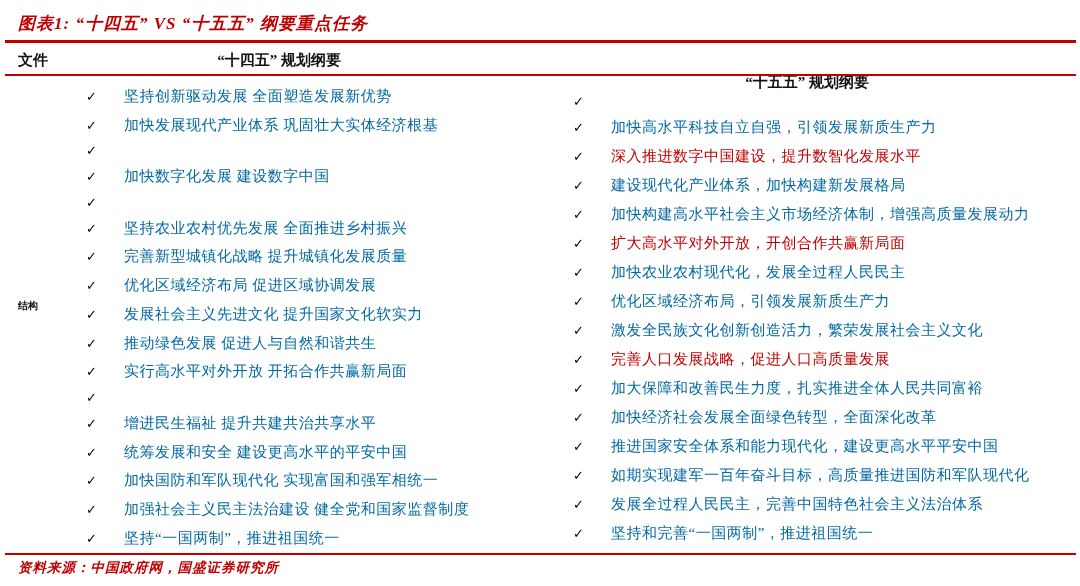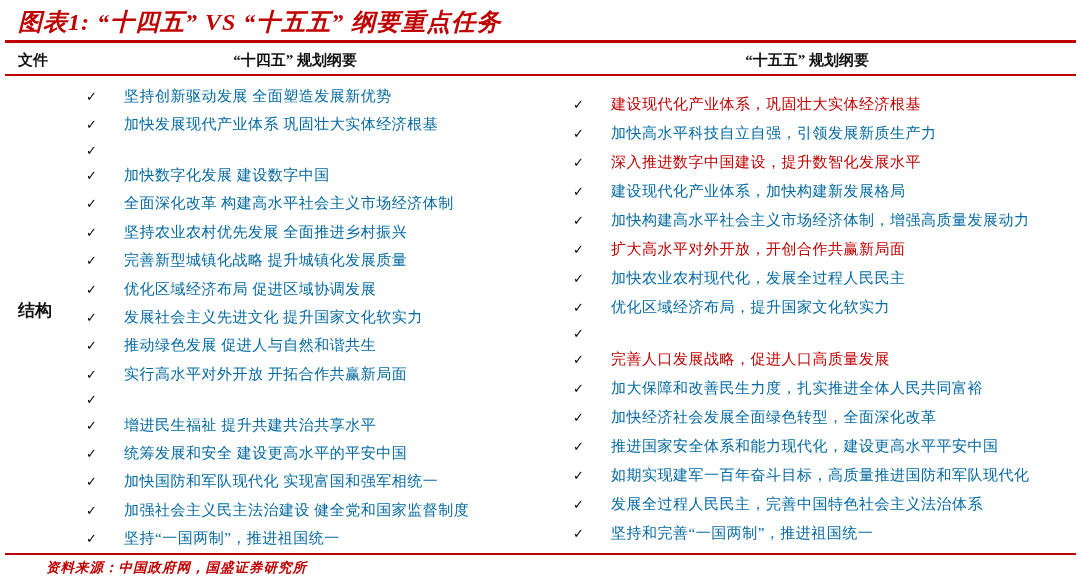--- a/index.html
+++ b/index.html
@@ -4,61 +4,61 @@
 <style>
   html,body{margin:0;padding:0;background:#ffffff;}
   #page{
     position:relative;
     width:1080px;height:586px;
     background:#ffffff;
     font-family:"Liberation Serif","DejaVu Serif",serif;
     overflow:hidden;
   }
   .title{
-    position:absolute;left:18px;top:6px;
-    font-size:24px;font-weight:bold;font-style:italic;
+    position:absolute;left:18px;top:12px;
+    font-size:17px;font-weight:bold;font-style:italic;
     color:#C00000;letter-spacing:1px;white-space:nowrap;
   }
   .hr{
     position:absolute;left:5px;right:4px;height:3px;background:#C00000;
   }
   .hr.hr-title{top:40px;}
   .hr.hr-header{top:74px;height:2px;}
   .hr.hr-bottom{top:553px;height:2px;}
   .col-header{
     position:absolute;top:51px;
     font-size:15px;font-weight:bold;color:#111111;white-space:nowrap;
   }
   .file-label{left:18px;}
-  .h-left{left:80px;width:430px;text-align:center;}
-  .h-right{left:567px;width:480px;text-align:center;}
+  .h-left{left:64px;width:430px;text-align:center;}
+  .h-right{left:567px;width:480px;text-align:center;margin-top:22px;}
   .struct-label{
     position:absolute;left:18px;top:299px;
-    font-size:17px;font-weight:bold;color:#111111;
+    font-size:10px;font-weight:bold;color:#111111;
   }
   .col{
     position:absolute;display:flex;flex-direction:column;
     justify-content:space-around;
   }
   .col-left{left:80px;top:82px;height:471px;width:470px;}
   .col-right{left:567px;top:90px;height:458px;width:508px;}
   .row{display:flex;align-items:center;}
   .check{
     flex:0 0 44px;padding-left:6px;box-sizing:border-box;
     font-family:"DejaVu Sans",sans-serif;
     font-size:13px;font-weight:bold;color:#000000;line-height:1;
   }
   .txt{
     font-size:15px;color:#0369a1;white-space:nowrap;letter-spacing:0.5px;
   }
   .txt.red{color:#C00000;}
   .source{
     position:absolute;left:18px;top:559px;
     font-size:13.5px;font-weight:bold;font-style:italic;
-    color:#C00000;letter-spacing:1px;white-space:nowrap;margin-left:28px;
+    color:#C00000;letter-spacing:1px;white-space:nowrap;
   }
 </style>
 </head>
 <body>
 
 <div id="page">
 
   <div class="title">图表1:  “十四五” VS “十五五” 纲要重点任务</div>
   <div class="hr hr-title"></div>
 
@@ -80,21 +80,20 @@
       </div>
       <div class="row">
         <span class="check">✓</span>
       </div>
       <div class="row">
         <span class="check">✓</span>
         <span class="txt">加快数字化发展 建设数字中国</span>
       </div>
       <div class="row">
         <span class="check">✓</span>
-        <span class="txt">全面深化改革 构建高水平社会主义市场经济体制</span>
       </div>
       <div class="row">
         <span class="check">✓</span>
         <span class="txt">坚持农业农村优先发展 全面推进乡村振兴</span>
       </div>
       <div class="row">
         <span class="check">✓</span>
         <span class="txt">完善新型城镇化战略 提升城镇化发展质量</span>
       </div>
       <div class="row">
@@ -133,21 +132,20 @@
         <span class="txt">加强社会主义民主法治建设 健全党和国家监督制度</span>
       </div>
       <div class="row">
         <span class="check">✓</span>
         <span class="txt">坚持“一国两制”，推进祖国统一</span>
       </div>
     </div>
   <div class="col col-right">
       <div class="row">
         <span class="check">✓</span>
-        <span class="txt red">建设现代化产业体系，巩固壮大实体经济根基</span>
       </div>
       <div class="row">
         <span class="check">✓</span>
         <span class="txt">加快高水平科技自立自强，引领发展新质生产力</span>
       </div>
       <div class="row">
         <span class="check">✓</span>
         <span class="txt red">深入推进数字中国建设，提升数智化发展水平</span>
       </div>
       <div class="row">
@@ -161,24 +159,25 @@
       <div class="row">
         <span class="check">✓</span>
         <span class="txt red">扩大高水平对外开放，开创合作共赢新局面</span>
       </div>
       <div class="row">
         <span class="check">✓</span>
         <span class="txt">加快农业农村现代化，发展全过程人民民主</span>
       </div>
       <div class="row">
         <span class="check">✓</span>
-        <span class="txt">优化区域经济布局，提升国家文化软实力</span>
-      </div>
-      <div class="row">
-        <span class="check">✓</span>
+        <span class="txt">优化区域经济布局，引领发展新质生产力</span>
+      </div>
+      <div class="row">
+        <span class="check">✓</span>
+        <span class="txt">激发全民族文化创新创造活力，繁荣发展社会主义文化</span>
       </div>
       <div class="row">
         <span class="check">✓</span>
         <span class="txt red">完善人口发展战略，促进人口高质量发展</span>
       </div>
       <div class="row">
         <span class="check">✓</span>
         <span class="txt">加大保障和改善民生力度，扎实推进全体人民共同富裕</span>
       </div>
       <div class="row">

